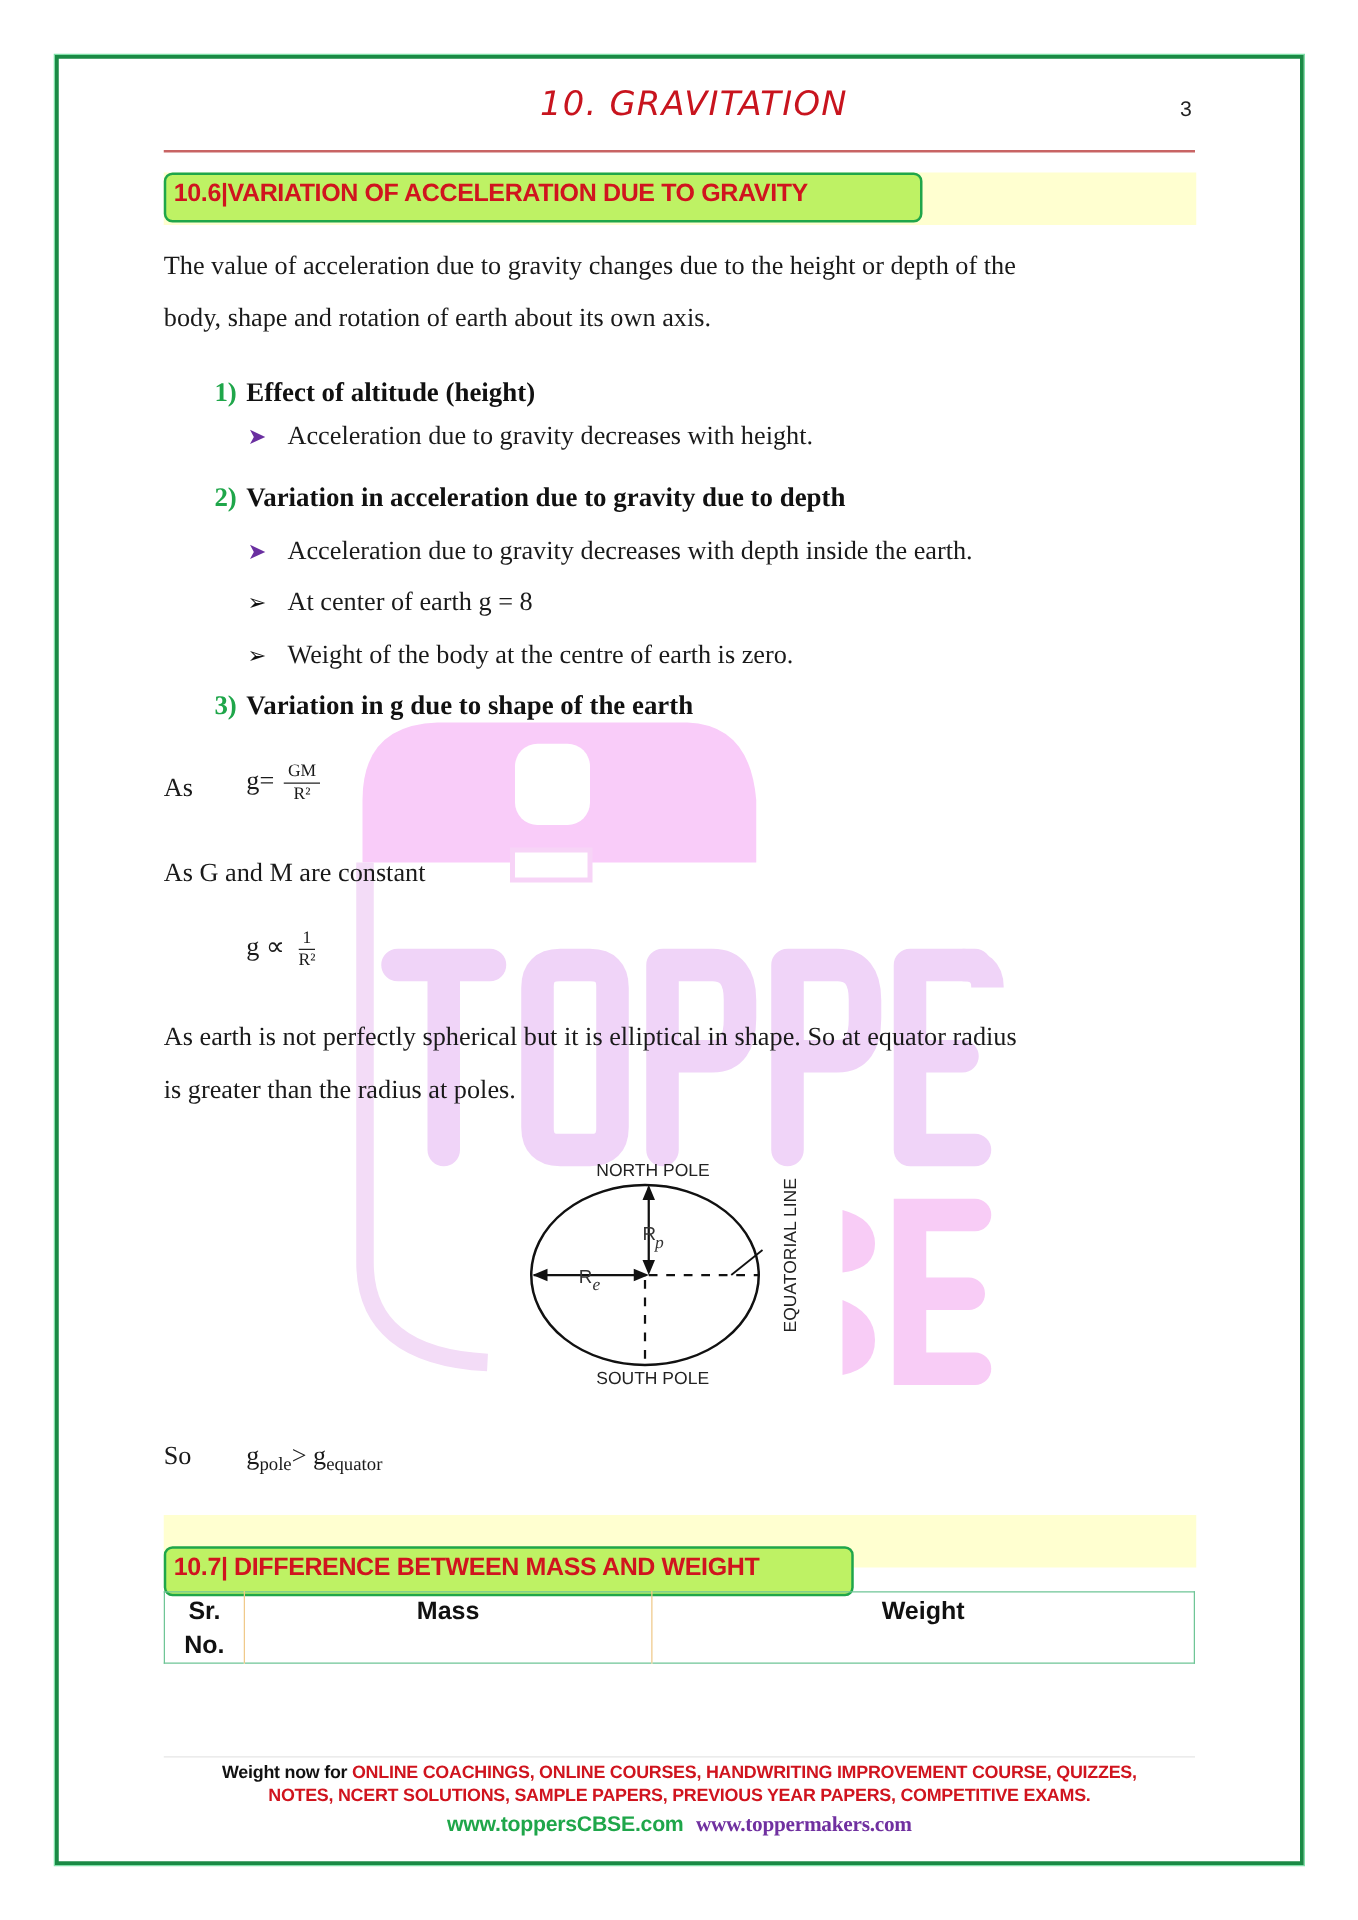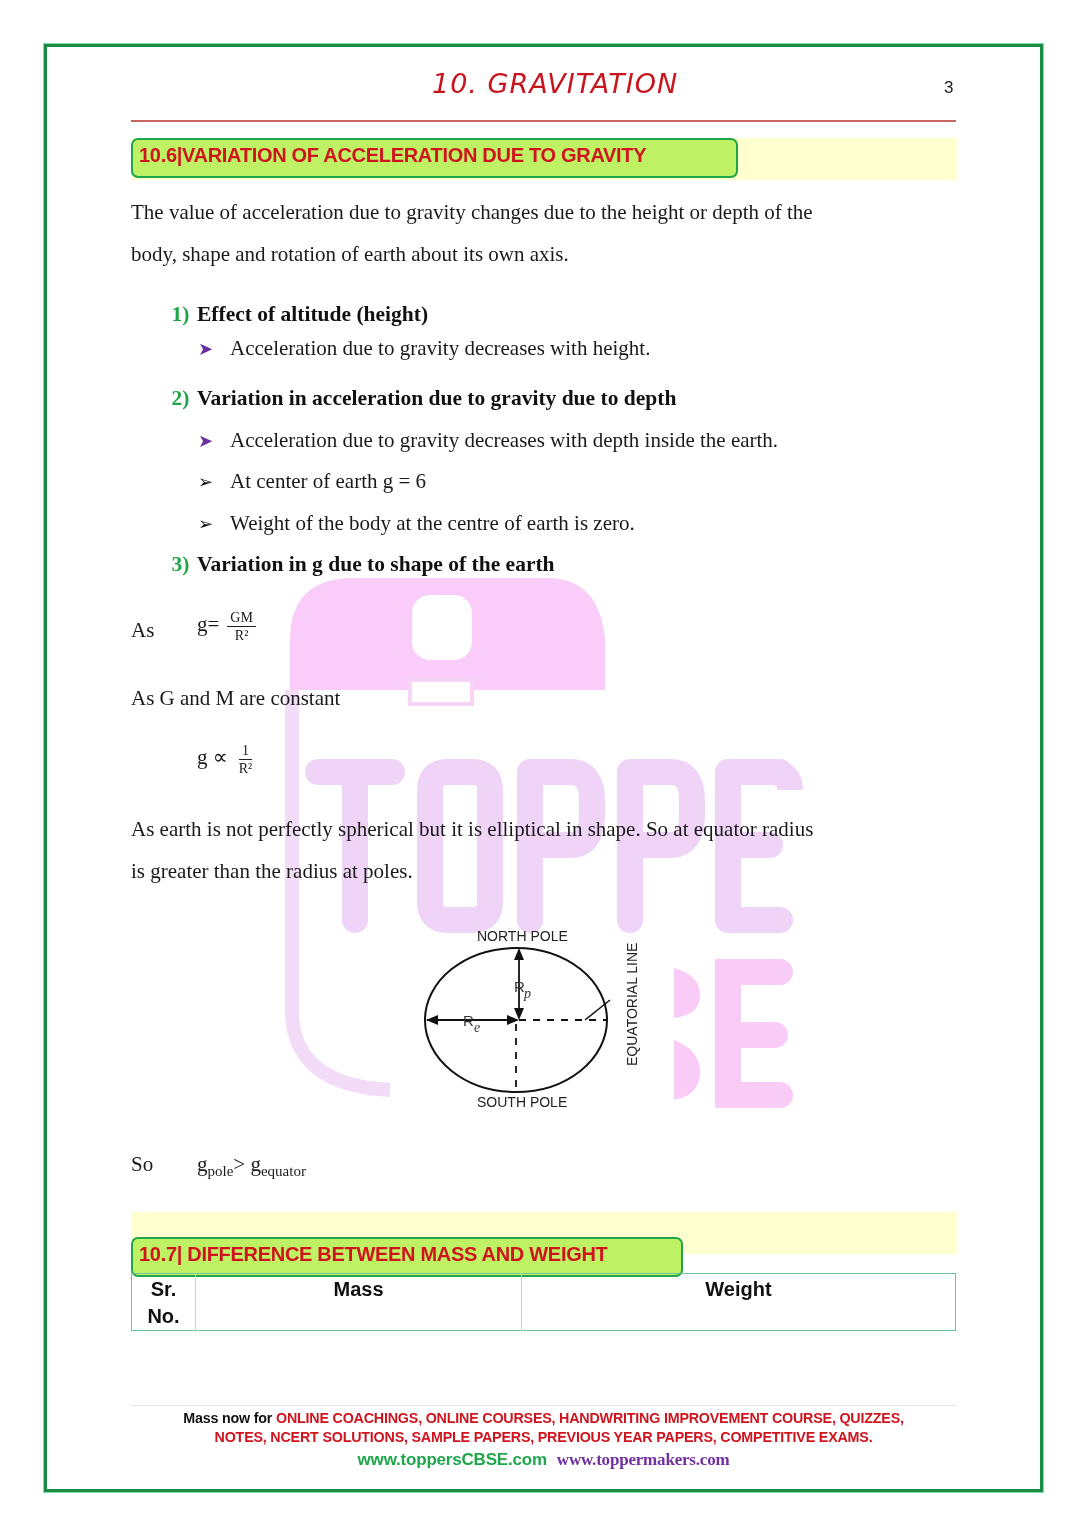--- a/index.html
+++ b/index.html
@@ -132,21 +132,21 @@
     <span class="arrow purple">➤</span><span>Acceleration due to gravity decreases with height.</span>
   </div>
 
   <div class="num-heading" style="top:386px;">
     <span class="num">2)</span><span>Variation in acceleration due to gravity due to depth</span>
   </div>
   <div class="bullet" style="top:428px;">
     <span class="arrow purple">➤</span><span>Acceleration due to gravity decreases with depth inside the earth.</span>
   </div>
   <div class="bullet" style="top:469px;">
-    <span class="arrow black">➢</span><span>At center of earth g = 6</span>
+    <span class="arrow black">➢</span><span>At center of earth g = 8</span>
   </div>
   <div class="bullet" style="top:511px;">
     <span class="arrow black">➢</span><span>Weight of the body at the centre of earth is zero.</span>
   </div>
 
   <div class="num-heading" style="top:552px;">
     <span class="num">3)</span><span>Variation in g due to shape of the earth</span>
   </div>
 
   <div class="math-line" style="left:131px; top:618px;">As</div>
@@ -214,17 +214,17 @@
             <div>No.</div>
           </th>
       <th class="c2">Mass</th>
       <th class="c3">Weight</th>
     </tr>
   </tbody>
     </table>
 
   <div class="footer-rule"></div>
   <div class="footer">
-    <div><span class="dark">Mass now for </span><span class="red">ONLINE COACHINGS, ONLINE COURSES, HANDWRITING IMPROVEMENT COURSE, QUIZZES,</span></div>
+    <div><span class="dark">Weight now for </span><span class="red">ONLINE COACHINGS, ONLINE COURSES, HANDWRITING IMPROVEMENT COURSE, QUIZZES,</span></div>
     <div class="red">NOTES, NCERT SOLUTIONS, SAMPLE PAPERS, PREVIOUS YEAR PAPERS, COMPETITIVE EXAMS.</div>
     <div class="links"><span class="green">www.toppersCBSE.com</span><span class="violet">www.toppermakers.com</span></div>
   </div>
 </div>
 
 </body></html>

